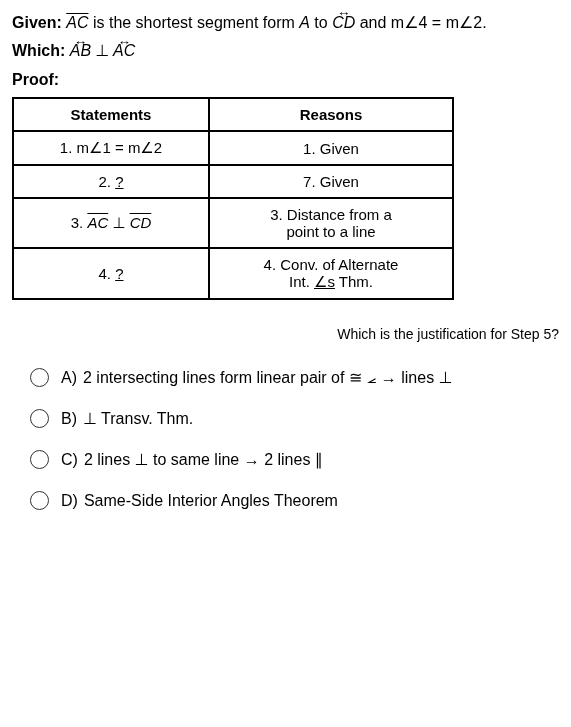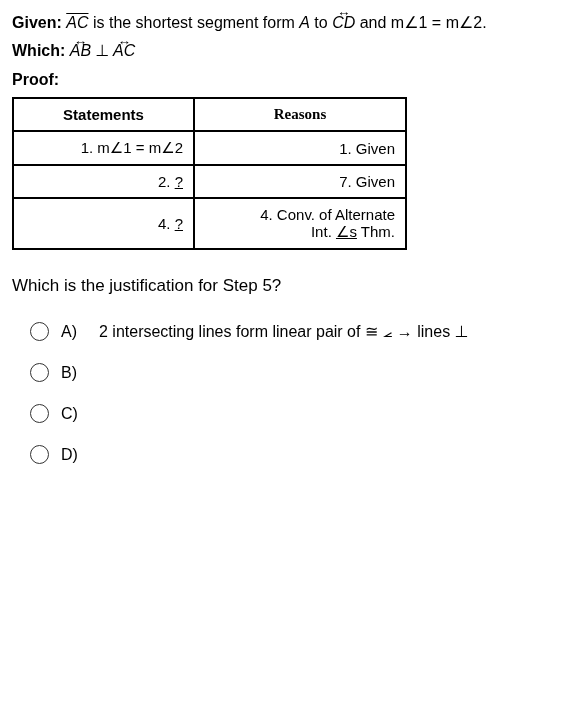--- a/index.html
+++ b/index.html
@@ -42,41 +42,41 @@
       font-style: normal;
     }
     table {
       border-collapse: collapse;
       margin-top: 4px;
       margin-bottom: 26px;
     }
     td, th {
       border: 2px solid #000;
       padding: 7px 10px;
-      text-align: right;
+      text-align: center;
       vertical-align: middle;
       font-size: 15px;
     }
     th {
       text-align: center;
       font-weight: bold;
     }
     .col-statements {
-      width: 181px;
+      width: 196px;
     }
     .col-reasons {
-      width: 212px;
-      font-family: Liberation Serif, serif;
+      width: 244px;
     }
     .blank {
       text-decoration: underline;
     }
     .question {
-      font-size: 17px;
+      font-size: 14px;
       margin-bottom: 26px;
+      text-align: right;
     }
     .choice {
       display: flex;
       align-items: center;
       margin: 22px 0 22px 18px;
       font-size: 16px;
     }
     .radio {
       width: 19px;
       height: 19px;
@@ -89,32 +89,31 @@
       margin-right: 6px;
     }
     .perp {
       font-family: 'Times New Roman', serif;
     }
     .underline-s {
       text-decoration: underline;
     }
     .choice-text {
       display: inline;
-      margin-left: 16px;
     }
     .italic {
       font-style: italic;
     }
   </style>
 </head>
 <body>
 
 <div class="given-line">
   <span class="bold">Given:</span>
-  <span class="overline">AC</span><span> is the shortest segment form </span><span class="italic">A</span><span> to </span><span class="arrow-over">CD</span><span> and m∠1 = m∠2.</span>
+  <span class="overline">AC</span><span> is the shortest segment form </span><span class="italic">A</span><span> to </span><span class="arrow-over">CD</span><span> and m∠4 = m∠2.</span>
 </div>
 
 <div class="prove-line">
   <span class="bold">Which:</span>
   <span class="arrow-over">AB</span><span class="perp"> ⊥ </span><span class="arrow-over">AC</span>
 </div>
 
 <div class="proof-line">
   <span class="bold">Proof:</span>
 </div>
@@ -127,41 +126,49 @@
   </tr>
   <tr>
     <td><span>1. </span><span>m∠1 = m∠2</span></td>
     <td>1. Given</td>
   </tr>
   <tr>
     <td><span>2. </span><span class="blank">   ?   </span></td>
     <td>7. Given</td>
   </tr>
   <tr>
+    <td><span>3. </span><span class="overline">AC</span><span> ⊥ </span><span class="overline">CD</span></td>
+    <td style="white-space:pre-line">3. Distance from a
+     point to a line</td>
+  </tr>
+  <tr>
     <td><span>4. </span><span class="blank">   ?   </span></td>
     <td style="white-space:pre-line"><span>4. Conv. of Alternate
      Int. </span><span class="underline-s">∠s</span><span>  Thm.</span></td>
   </tr>
 </tbody>
   </table>
 
 <div class="question">Which is the justification for Step 5?</div>
 
 <div class="choice">
   <div class="radio"></div>
   <span class="choice-label">A)</span>
   <span class="choice-text">2 intersecting lines form linear pair of ≅ ⦟ → lines ⊥</span>
 </div>
 
 <div class="choice">
   <div class="radio"></div>
   <span class="choice-label">B)</span>
+  <span class="choice-text">⊥ Transv. Thm.</span>
 </div>
 
 <div class="choice">
   <div class="radio"></div>
   <span class="choice-label">C)</span>
+  <span class="choice-text">2 lines ⊥ to same line → 2 lines ∥</span>
 </div>
 
 <div class="choice">
   <div class="radio"></div>
   <span class="choice-label">D)</span>
+  <span class="choice-text">Same-Side Interior Angles Theorem</span>
 </div>
 
 </body></html>

